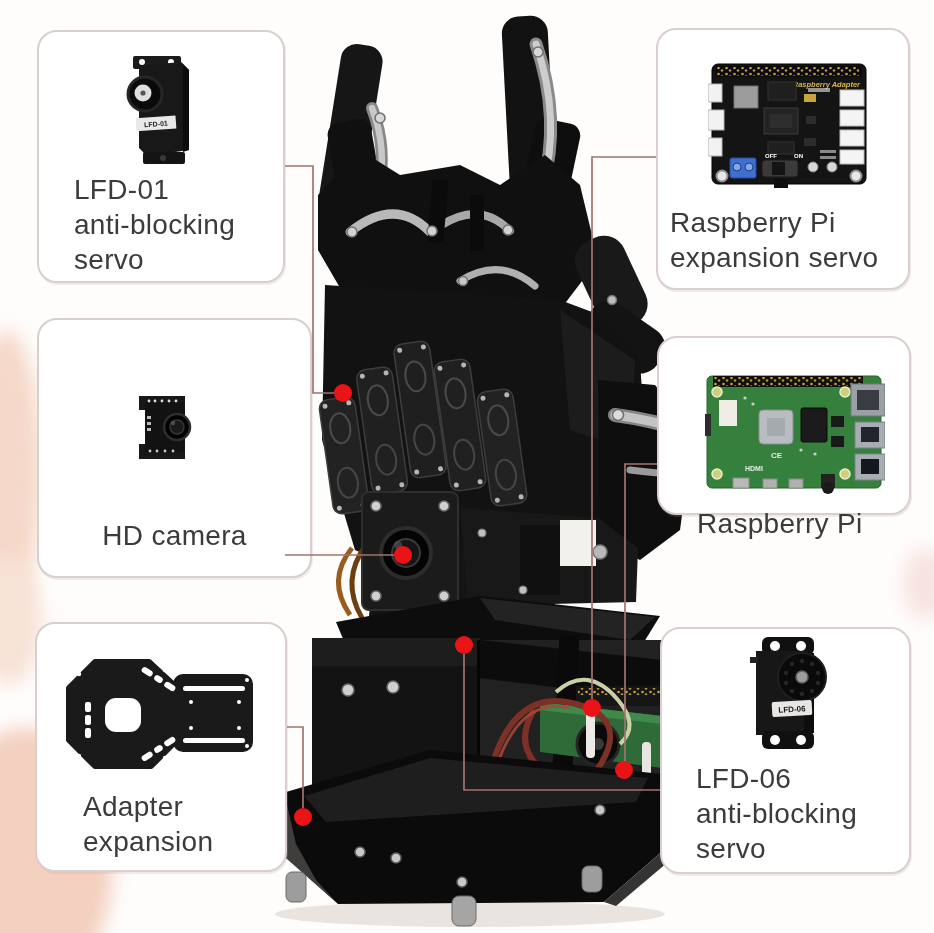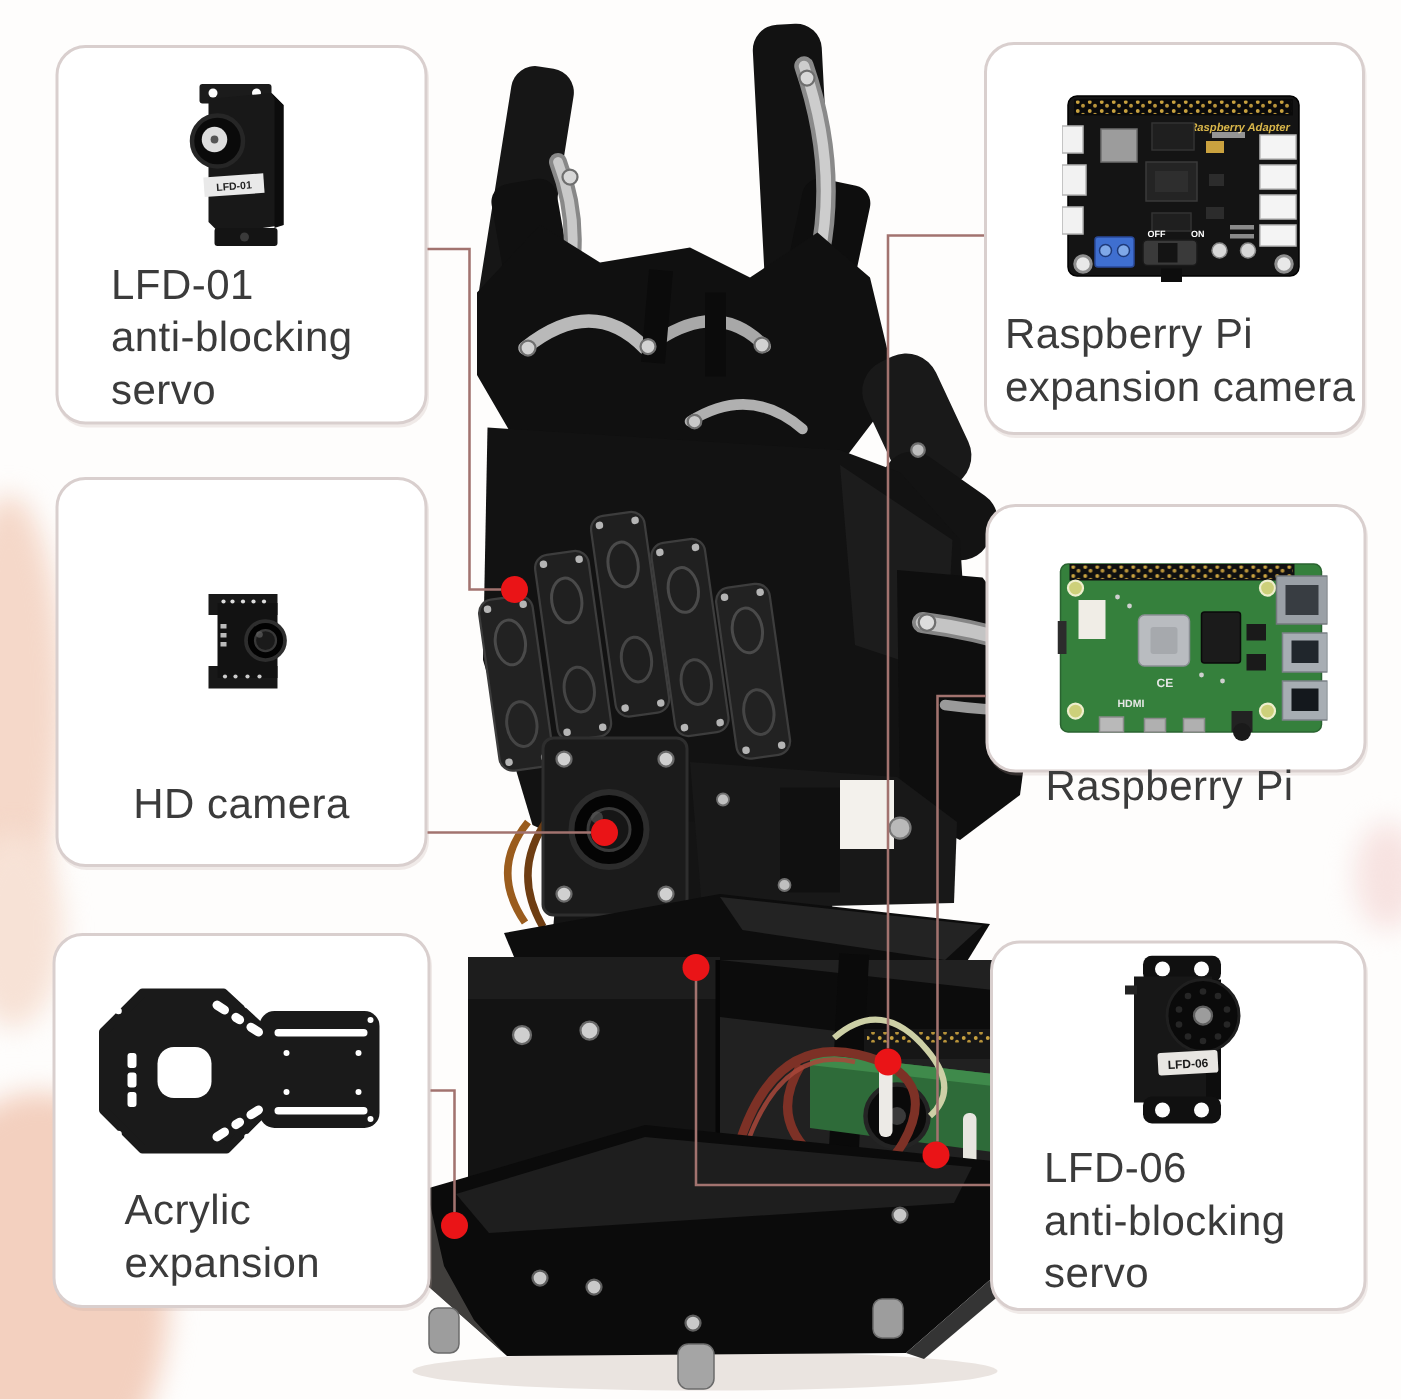--- a/index.html
+++ b/index.html
@@ -265,25 +265,25 @@
       <rect x="64" y="108" width="13" height="13" fill="#141414"></rect>
       <rect x="66" y="125" width="14" height="9" fill="#0d0d0d"></rect>
       <circle cx="105" cy="113" r="5" fill="#d8d8d8" stroke="#888888"></circle>
       <circle cx="124" cy="113" r="5" fill="#d8d8d8" stroke="#888888"></circle>
       <rect x="100" y="34" width="22" height="4" fill="#ffffff" opacity="0.55"></rect>
       <rect x="112" y="96" width="16" height="3" fill="#ffffff" opacity="0.5"></rect>
       <rect x="112" y="102" width="16" height="3" fill="#ffffff" opacity="0.5"></rect>
     </svg>
     <div class="lbl" style="left:12px; top:175px;">
       <div>Raspberry Pi</div>
-      <div>expansion camera</div>
-    </div>
-  </div>
-
-  <div class="box" style="left:37px; top:318px; width:248px; height:260px;">
+      <div>expansion servo</div>
+    </div>
+  </div>
+
+  <div class="box" style="left:37px; top:318px; width:275px; height:260px;">
     <svg class="prod" style="left:98px; top:74px;" width="58" height="68" viewBox="0 0 58 68">
       <rect x="2" y="2" width="46" height="14" fill="#181818"></rect>
       <rect x="2" y="50" width="46" height="15" fill="#181818"></rect>
       <rect x="8" y="8" width="40" height="50" fill="#121212"></rect>
       <circle cx="12" cy="7" r="1.4" fill="#dddddd"></circle>
         <circle cx="18" cy="7" r="1.4" fill="#dddddd"></circle>
       <circle cx="25" cy="7" r="1.4" fill="#dddddd"></circle>
         <circle cx="32" cy="7" r="1.4" fill="#dddddd"></circle>
       <circle cx="39" cy="7" r="1.4" fill="#dddddd"></circle>
       <circle cx="13" cy="57" r="1.4" fill="#cccccc"></circle>
@@ -366,21 +366,21 @@
       <circle cx="14" cy="98" r="2.2" fill="#ffffff"></circle>
         <circle cx="100" cy="100" r="2.2" fill="#ffffff"></circle>
       <circle cx="126" cy="44" r="2" fill="#ffffff"></circle>
         <circle cx="174" cy="44" r="2" fill="#ffffff"></circle>
       <circle cx="126" cy="70" r="2" fill="#ffffff"></circle>
         <circle cx="174" cy="70" r="2" fill="#ffffff"></circle>
       <circle cx="182" cy="22" r="2" fill="#ffffff"></circle>
         <circle cx="182" cy="88" r="2" fill="#ffffff"></circle>
     </svg>
     <div class="lbl" style="left:46px; top:165px;">
-      <div>Acrylic</div>
+      <div>Adapter</div>
       <div>expansion</div>
     </div>
   </div>
 
   <div class="box" style="left:660px; top:627px; width:251px; height:247px;">
     <svg class="prod" style="left:82px; top:8px;" width="90" height="114" viewBox="0 0 90 114">
       <rect x="18" y="0" width="52" height="18" rx="6" fill="#101010"></rect>
       <circle cx="31" cy="9" r="5" fill="#fdfdfd"></circle>
         <circle cx="57" cy="9" r="5" fill="#fdfdfd"></circle>
       <rect x="12" y="14" width="52" height="84" fill="#171717"></rect>

